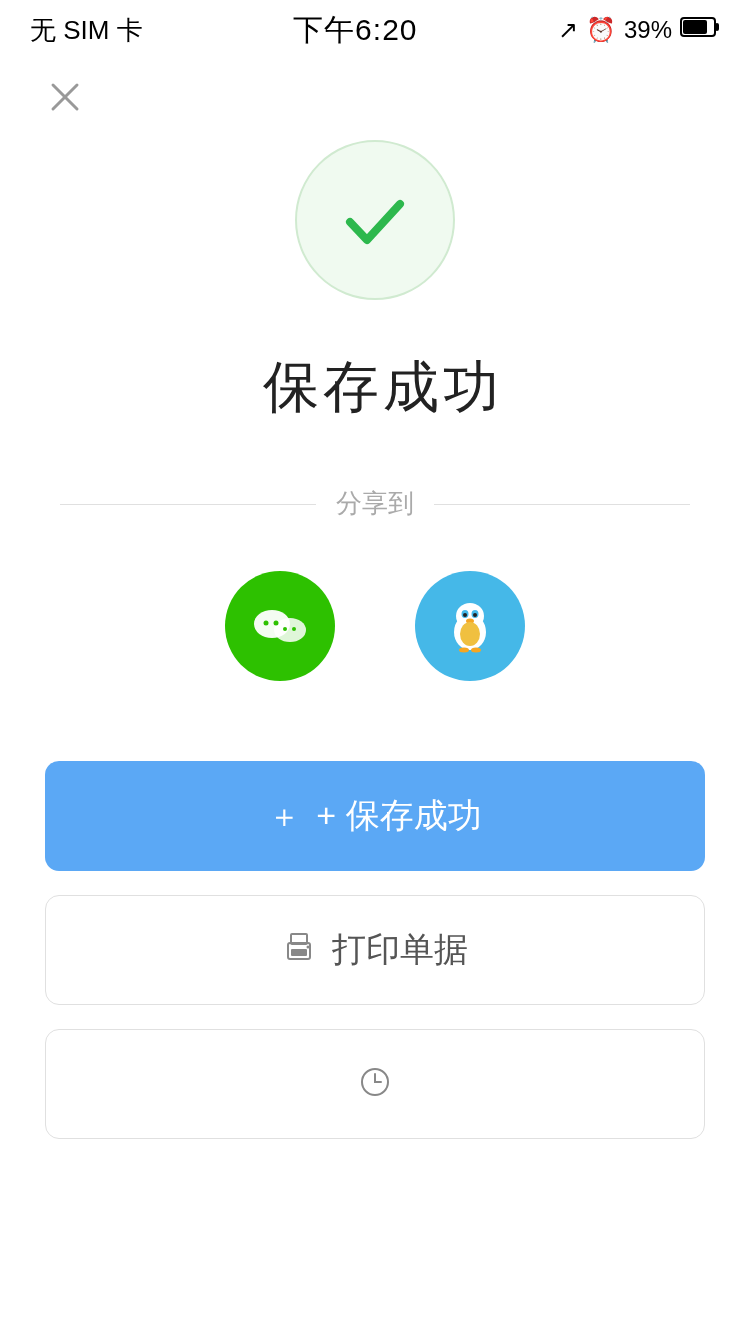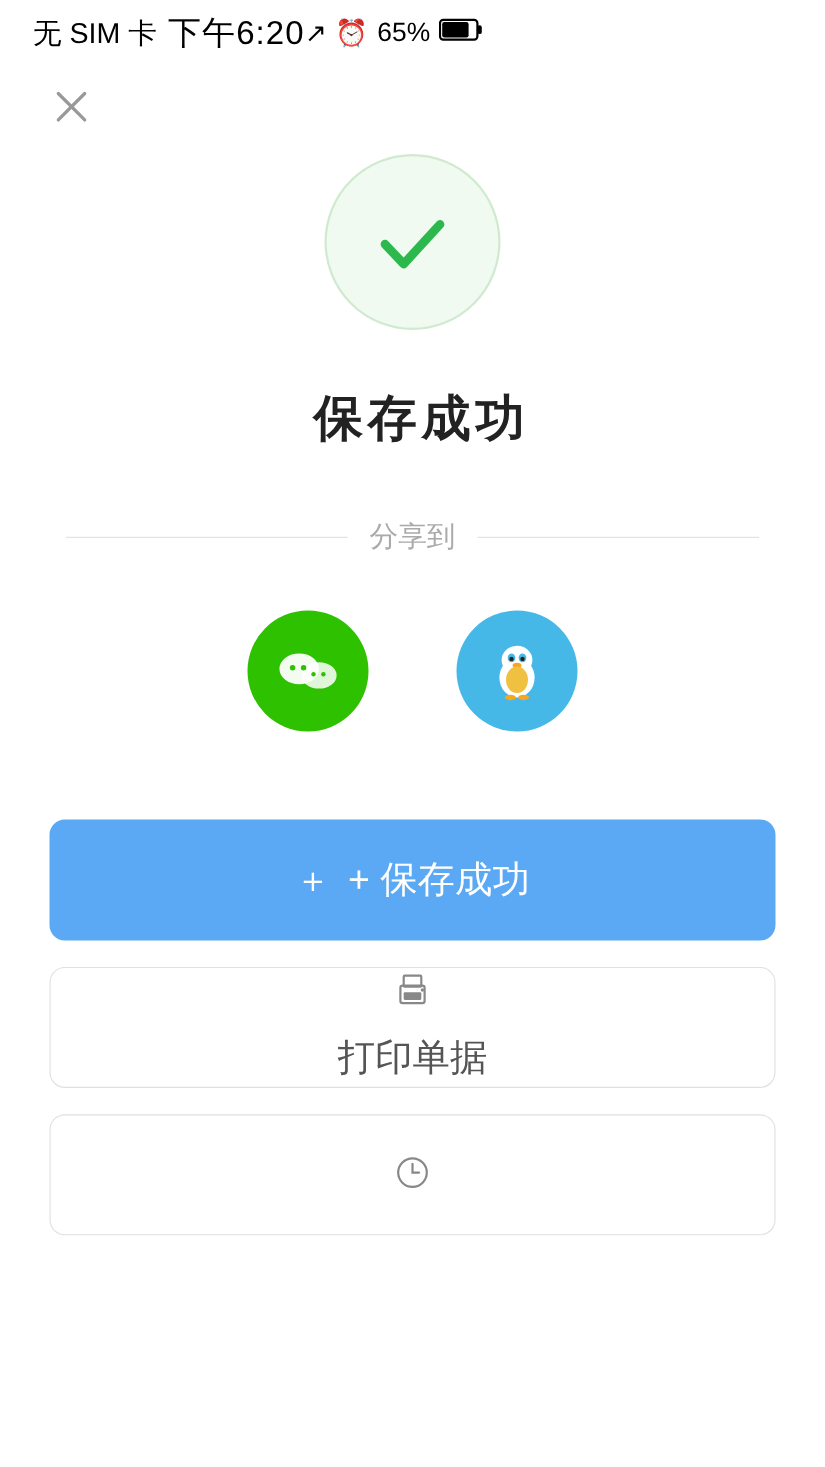--- a/index.html
+++ b/index.html
@@ -13,20 +13,21 @@
       overflow: hidden;
       position: relative;
     }
 
     
     .status-bar {
       width: 100%;
       height: 60px;
       display: flex;
       align-items: center;
+      justify-content: space-between;
       padding: 0 30px;
       background: #fff;
     }
 
     .status-left {
       display: flex;
       align-items: center;
       gap: 10px;
       font-size: 26px;
       color: #000;
@@ -86,22 +87,22 @@
       margin-bottom: 50px;
     }
 
     .success-circle svg {
       width: 80px;
       height: 80px;
     }
 
     
     .success-title {
-      font-size: 45px;
-      font-weight: 700;
+      font-size: 56px;
+      font-weight: 400;
       color: #222;
       margin-bottom: 60px;
       letter-spacing: 4px;
       margin-left: 16px;
     }
 
     
     .share-section {
       width: 100%;
       display: flex;
@@ -177,21 +178,20 @@
 
     .action-btn.primary {
       background: #5ba8f5;
       color: #fff;
     }
 
     .action-btn.secondary {
       background: #fff;
       color: #555;
       border: 1px solid #e0e0e0;
-      flex-direction: column;
     }
 
     .action-btn .btn-icon {
       font-size: 32px;
       line-height: 1;
     }
   </style>
 </head>
 <body>
 
@@ -203,21 +203,21 @@
         <path d="M18 22 L18 22" stroke="#000" stroke-width="4" stroke-linecap="round"></path>
         <path d="M11 17 Q18 10 25 17" stroke="#000" stroke-width="2.5" stroke-linecap="round" fill="none"></path>
         <path d="M5 11 Q18 2 31 11" stroke="#000" stroke-width="2.5" stroke-linecap="round" fill="none"></path>
       </svg>
     </span>
   </div>
   <div class="status-center">下午6:20</div>
   <div class="status-right">
     <span>↗</span>
     <span>⏰</span>
-    <span>65%</span>
+    <span>39%</span>
     <span>
       <svg width="40" height="22" viewBox="0 0 40 22">
         <rect x="1" y="2" width="34" height="18" rx="3" ry="3" stroke="#000" stroke-width="2" fill="none"></rect>
         <rect x="35" y="7" width="4" height="8" rx="2" fill="#000"></rect>
         <rect x="3" y="4" width="24" height="14" rx="2" fill="#000"></rect>
       </svg>
     </span>
   </div>
 </div>
 

